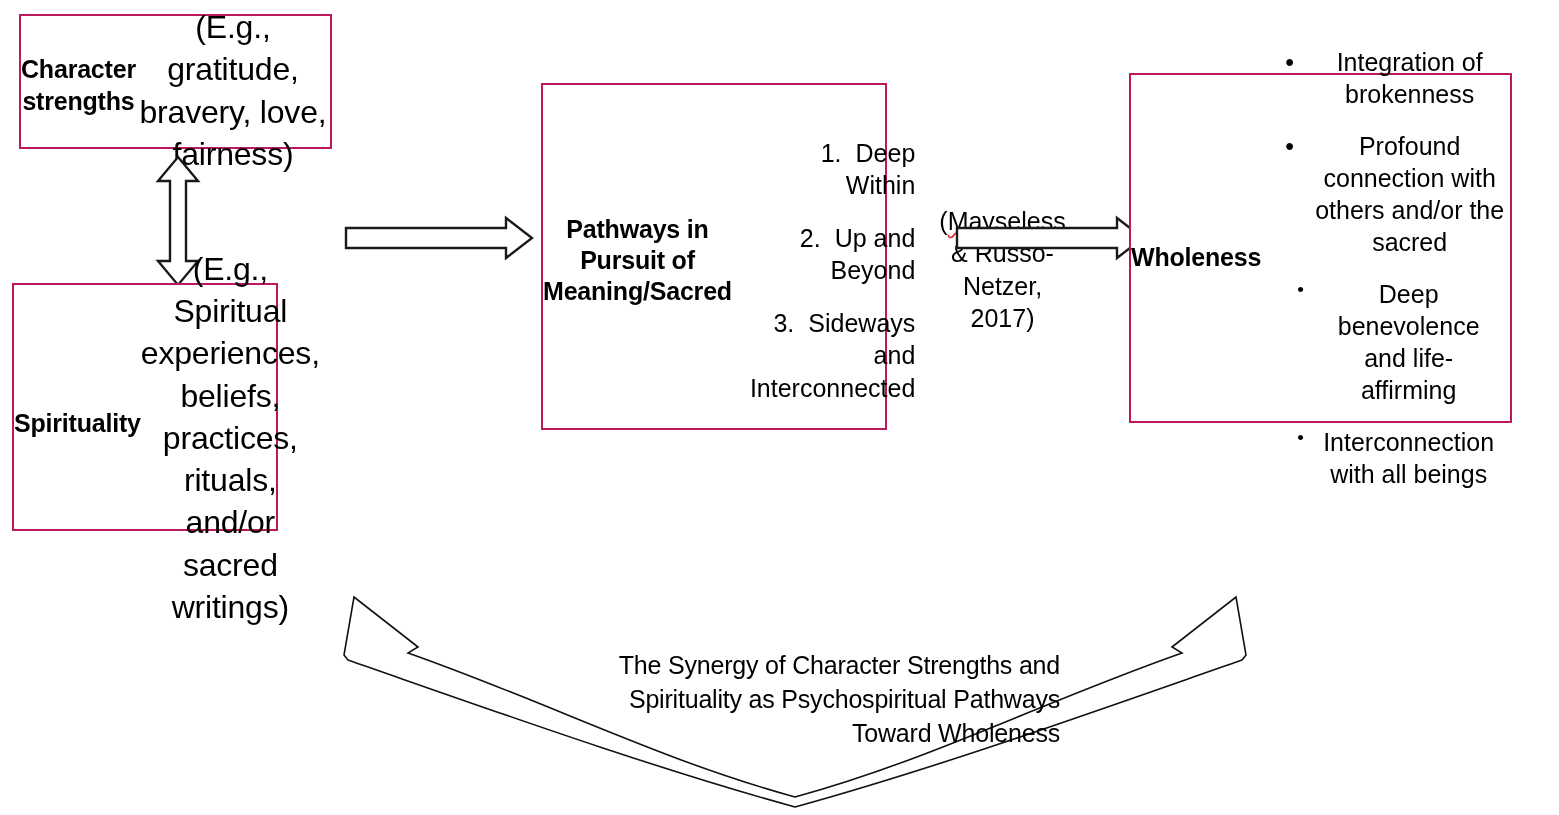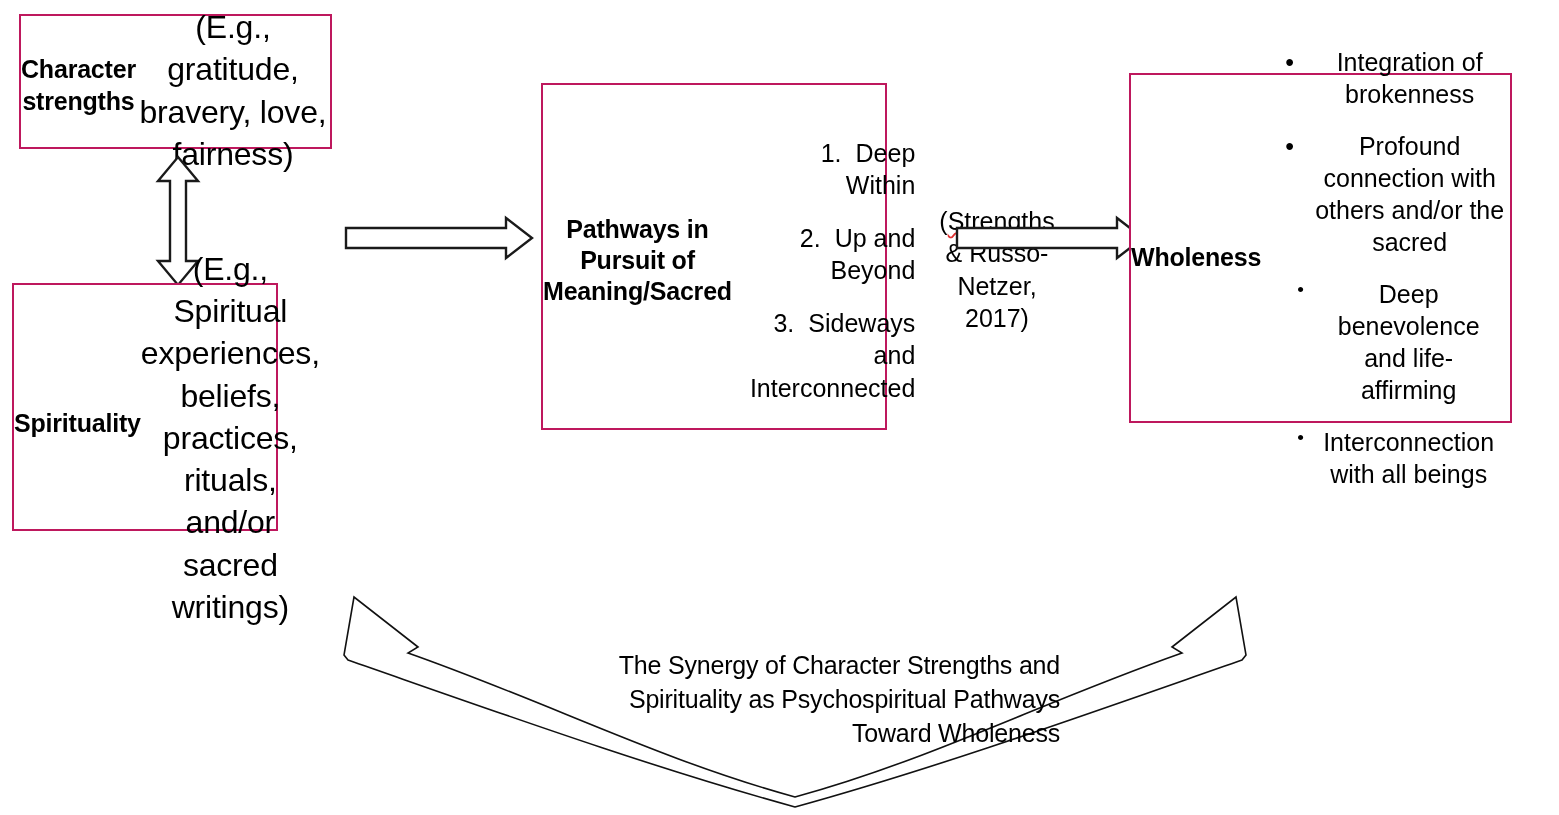--- a/index.html
+++ b/index.html
@@ -175,21 +175,21 @@
         <span class="num">1.</span><span>Deep Within</span>
       </li>
       <li>
         <span class="num">2.</span><span>Up and Beyond</span>
       </li>
       <li>
         <span class="num">3.</span><span>Sideways and Interconnected</span>
       </li>
     </ol>
 
-    <div class="cite"><span>(</span><span class="misspelled">Strengths </span><span>&amp; Russo-Netzer, 2017)</span></div>
+    <div class="cite"><span>(</span><span class="misspelled">Mayseless </span><span>&amp; Russo-Netzer, 2017)</span></div>
   </div>
 
   <svg class="arrow-svg" id="arrow-center-to-right" style="left:955px; top:216px;" width="190" height="44" viewBox="0 0 190 44">
     <polygon class="arrow-shape" points="2,12 162,12 162,2 188,22 162,42 162,32 2,32"></polygon>
   </svg>
 
   <div class="box" id="box-wholeness">
     <div class="box-title">Wholeness</div>
 
     <ul class="bullet-list">

